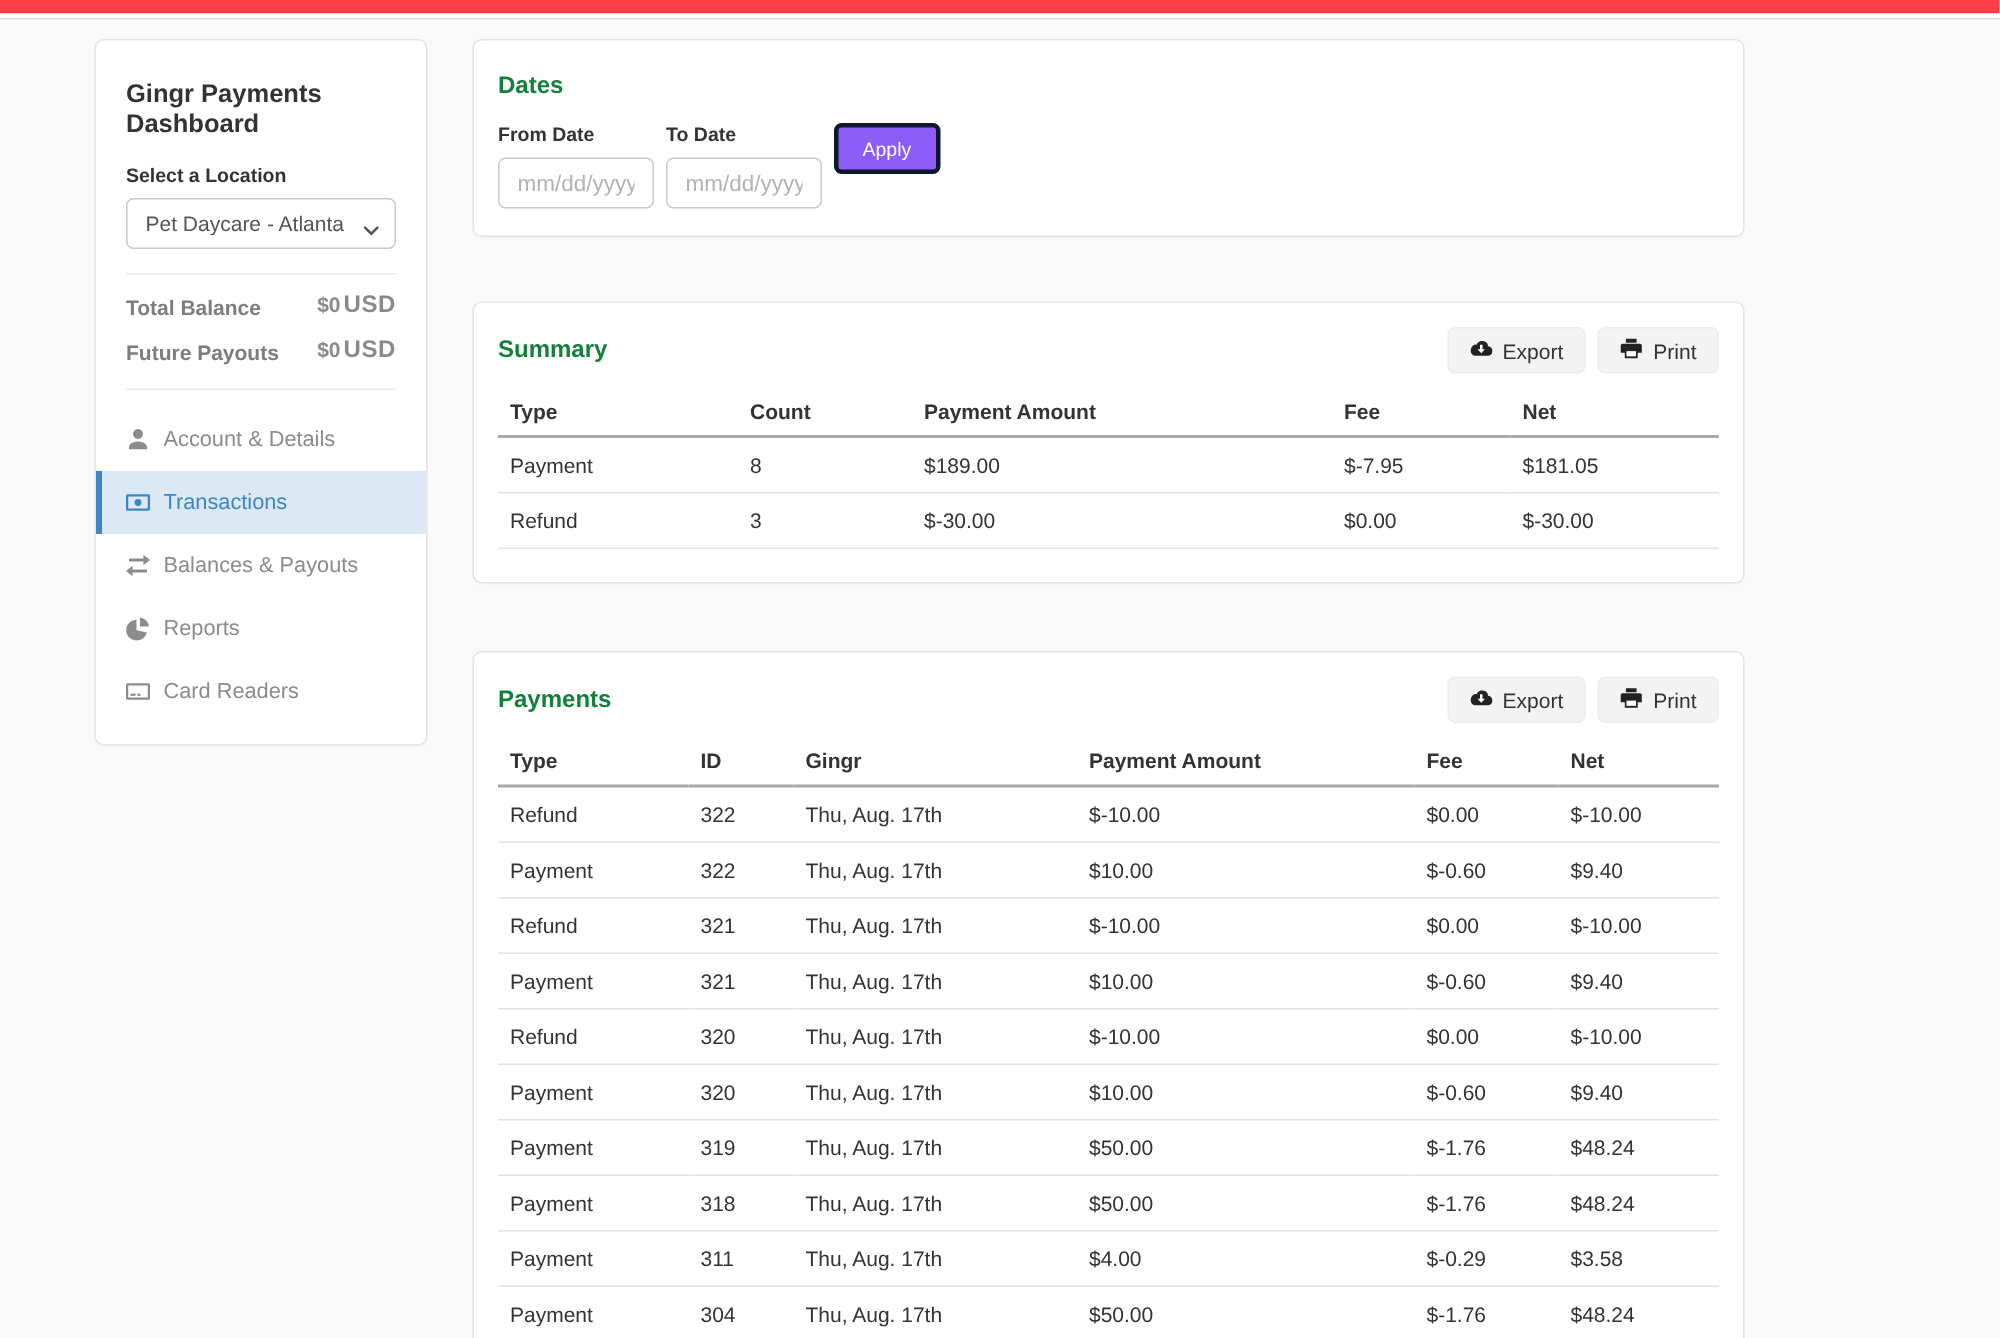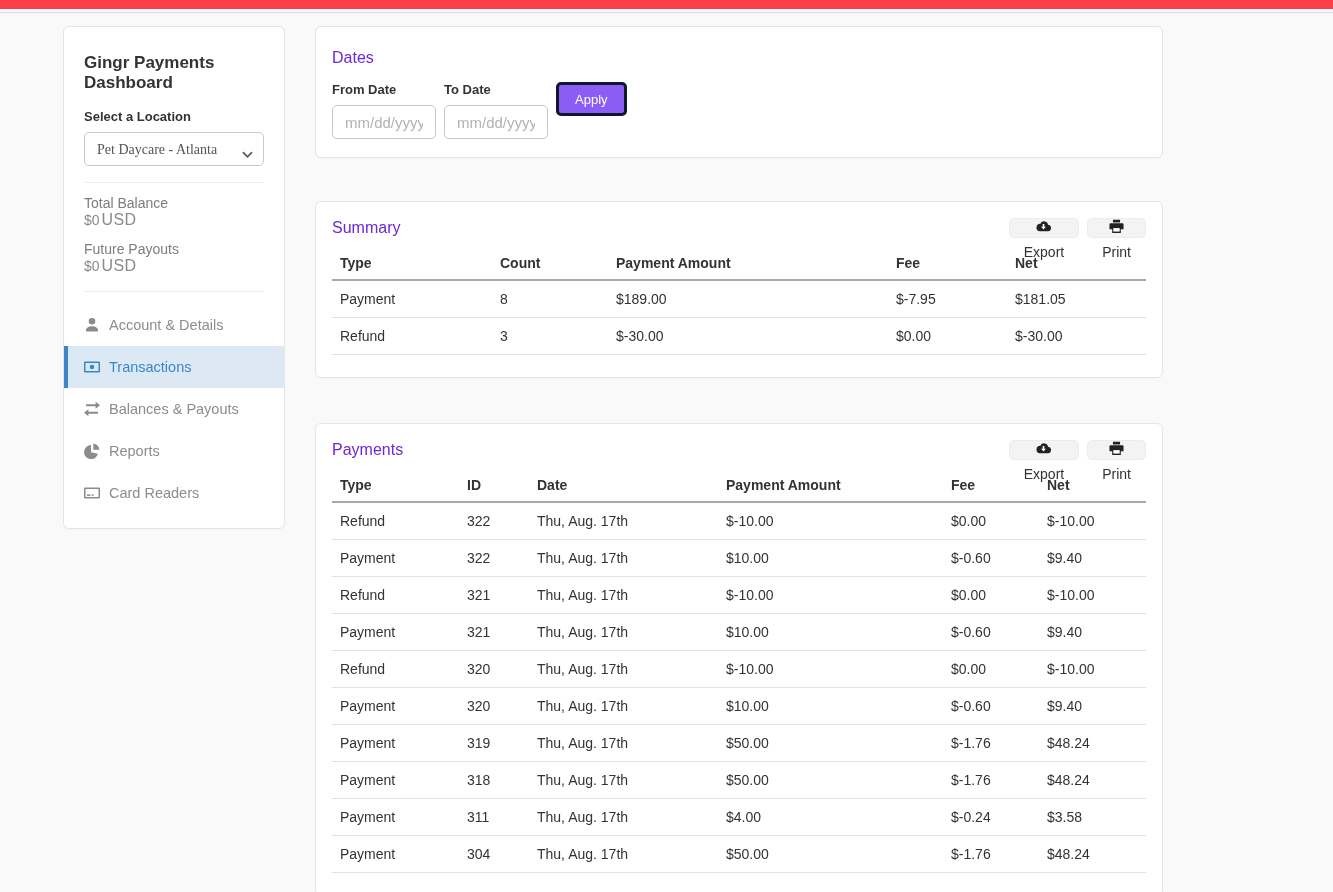--- a/index.html
+++ b/index.html
@@ -24,48 +24,48 @@
   }
 
   
   .sidebar { width: 222px; padding: 20px 0 14px; }
   .sidebar-pad { padding: 0 20px; }
   .sidebar h1 { font-size: 17px; font-weight: 700; color: #333; margin: 6px 0 16px; }
   .loc-label { font-size: 13px; font-weight: 700; color: #333; margin-bottom: 8px; }
   .select-wrap { position: relative; }
   .select-wrap select {
     width: 100%; height: 34px;
-    font-family: Liberation Serif, serif; font-size: 14px; color: #555;
+    font-family: Liberation Sans, sans-serif; font-size: 14px; color: #555;
     padding: 0 28px 0 12px;
     border: 1px solid #c9c9c9; border-radius: 5px;
     background: #fff;
     appearance: none; -webkit-appearance: none; -moz-appearance: none;
   }
   .select-wrap .chev { position: absolute; right: 11px; top: 13px; pointer-events: none; }
   .sidebar hr { border: none; border-top: 1px solid #ececec; margin: 16px 0 6px; }
   .balance-row {
-    display: flex; justify-content: space-between; align-items: flex-start;
-    margin: 12px 0; font-weight: 400; font-size: 14px; color: #7d7d7d; flex-direction: column;
+    display: flex; justify-content: space-between; align-items: flex-end;
+    margin: 12px 0; font-weight: 700; font-size: 14px; color: #7d7d7d;
   }
   .balance-val { color: #8a8a8a; white-space: nowrap; }
   .balance-cur { font-size: 16px; letter-spacing: .4px; margin-left: 2px; }
   .menu { margin-top: 12px; }
   .menu-item {
     display: flex; align-items: center; gap: 9px;
     padding: 13px 20px 13px 16px;
     border-left: 4px solid transparent;
     font-size: 14.5px; color: #8c8c8c; cursor: pointer;
   }
   .menu-item.active { background: #dce9f5; border-left-color: #3d85c6; color: #3a87c8; }
   .menu-icon { display: inline-flex; width: 16px; height: 16px; }
   .menu-icon svg { width: 16px; height: 16px; }
 
   
   .main { width: 848px; display: flex; flex-direction: column; }
-  .main h2 { font-size: 16px; font-weight: 400; color: #6d28d9; margin: 0; }
+  .main h2 { font-size: 16px; font-weight: 700; color: #15803d; margin: 0; }
 
   .dates-card { padding: 18px 16px 18px; margin-bottom: 43px; }
   .dates-card h2 { margin: 4px 0 15px; }
   .date-fields { display: flex; gap: 8px; align-items: flex-start; }
   .field { display: flex; flex-direction: column; }
   .field label { font-size: 13px; font-weight: 700; color: #333; margin-bottom: 8px; }
   .field input {
     width: 104px; height: 34px;
     border: 1px solid #c9c9c9; border-radius: 5px;
     padding: 0 12px; font-family: inherit; font-size: 15px; color: #555;
@@ -76,23 +76,23 @@
     background: #8b5cf6; border: 3px solid #0f172a; border-radius: 5px;
     color: #fff; font-family: inherit; font-size: 13px; cursor: pointer;
   }
 
   .table-card { padding: 16px 16px 22px; }
   .summary-card { margin-bottom: 45px; }
   .card-head { display: flex; justify-content: space-between; align-items: center; margin-bottom: 9px; }
   .btn-group { display: flex; gap: 8px; }
   .tool-btn {
     display: inline-flex; align-items: center; gap: 7px;
-    height: 20px; padding: 0 14px;
+    height: 31px; padding: 0 14px;
     background: #f3f3f3; border: 1px solid #ececec; border-radius: 5px;
-    font-family: inherit; font-size: 14px; color: #333; cursor: pointer; flex-direction: column;
+    font-family: inherit; font-size: 14px; color: #333; cursor: pointer;
   }
   .tool-btn svg { width: 15px; height: 15px; }
 
   table { width: 100%; border-collapse: collapse; table-layout: fixed; font-size: 14px; color: #333; }
   th { text-align: left; font-weight: 700; padding: 8px; border-bottom: 2px solid #a8a8a8; }
   td { padding: 10px 8px; border-bottom: 1px solid #e2e2e2; }
 </style>
 </head>
 <body>
 
@@ -284,21 +284,21 @@
             <col style="width:70px">
             <col style="width:189px">
             <col style="width:225px">
             <col style="width:96px">
             <col>
         </colgroup>
         <thead>
           <tr>
             <th>Type</th>
             <th>ID</th>
-            <th>Date</th>
+            <th>Gingr</th>
             <th>Payment Amount</th>
             <th>Fee</th>
             <th>Net</th>
           </tr>
         </thead>
         <tbody>
             <tr>
               <td>Refund</td>
               <td>322</td>
               <td>Thu, Aug. 17th</td>
@@ -360,21 +360,21 @@
               <td>Thu, Aug. 17th</td>
               <td>$50.00</td>
               <td>$-1.76</td>
               <td>$48.24</td>
             </tr>
             <tr>
               <td>Payment</td>
               <td>311</td>
               <td>Thu, Aug. 17th</td>
               <td>$4.00</td>
-              <td>$-0.24</td>
+              <td>$-0.29</td>
               <td>$3.58</td>
             </tr>
             <tr>
               <td>Payment</td>
               <td>304</td>
               <td>Thu, Aug. 17th</td>
               <td>$50.00</td>
               <td>$-1.76</td>
               <td>$48.24</td>
             </tr>

